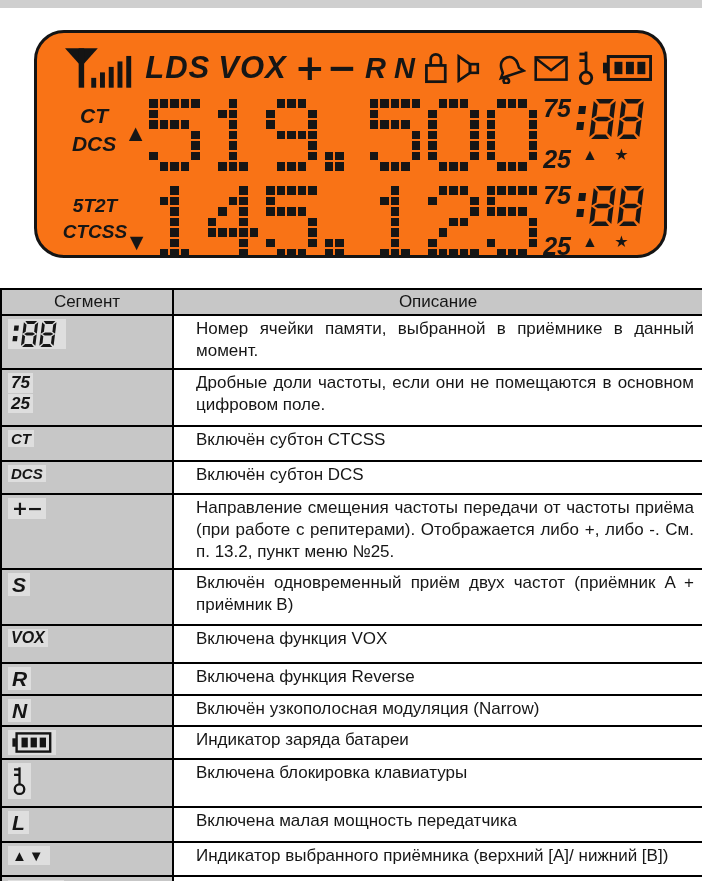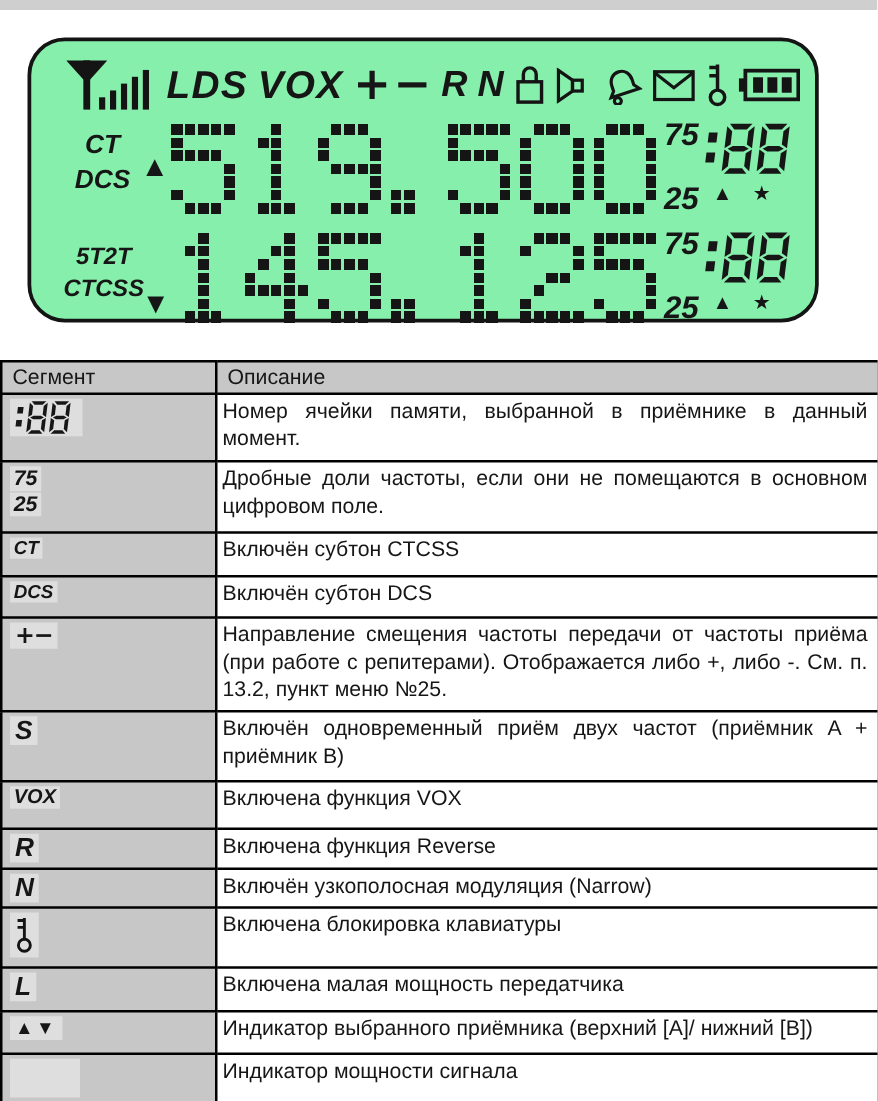--- a/index.html
+++ b/index.html
@@ -1,20 +1,20 @@
 <!DOCTYPE html>
 <html><head>
 <meta charset="utf-8">
 <style>
   html,body{margin:0;padding:0;background:#fff;}
   body{width:702px;height:881px;overflow:hidden;font-family:"Liberation Sans",sans-serif;color:#161616;position:relative;}
   .top-strip{height:8px;background:#cfcfcf;width:702px;}
 
   
-  .lcd{width:633px;height:228px;margin:22px 0 0 22px;border:3px solid #141414;border-radius:30px;background:#86efac;box-sizing:border-box;padding:10px 12px 6px 28px;}
+  .lcd{width:633px;height:228px;margin:22px 0 0 34px;border:3px solid #141414;border-radius:30px;background:#f97316;box-sizing:border-box;padding:10px 12px 6px 28px;}
   .lcd-icons{display:flex;align-items:center;gap:8px;height:50px;}
   .licon{display:inline-block;}
   .licon svg{width:100%;height:100%;display:block;}
   .li-signal{width:76px;height:44px;}
   .li-lock{width:27px;height:36px;}
   .li-speaker{width:31px;height:29px;}
   .li-bell{width:34px;height:32px;}
   .li-envelope{width:36px;height:27px;}
   .li-key{width:19px;height:40px;}
   .li-battery{width:52px;height:28px;}
@@ -43,23 +43,23 @@
   .memcol{display:flex;flex-direction:column;margin-left:3px;}
   .seg88{display:inline-block;}
   .seg88 svg{display:block;}
   .seg88-lg svg{width:78px;height:46px;}
   .seg88-sm svg{width:52px;height:30px;}
   .markers{font-size:16px;letter-spacing:6px;margin:3px 0 0 8px;white-space:nowrap;}
 
   
   table.seg-table{width:702px;border-collapse:collapse;table-layout:fixed;margin-top:30px;}
   .seg-table th,.seg-table td{border:2px solid #000;vertical-align:top;}
-  .seg-table th{background:#c7c7c7;font-weight:normal;font-size:17px;text-align:left;padding:2px 8px;height:20px;}
+  .seg-table th{background:#c7c7c7;font-weight:normal;font-size:17px;text-align:center;padding:2px 8px;height:20px;}
   td.seg-cell{background:#c7c7c7;padding:3px 6px;}
-  td.desc-cell{background:#fff;padding:2px 8px 2px 4px;}
+  td.desc-cell{background:#fff;padding:2px 8px 2px 22px;}
   .desc-text{font-size:17px;line-height:1.28;text-align:justify;}
   .gwrap{display:flex;flex-direction:column;align-items:flex-start;gap:1px;}
   .gbox{background:#dedede;display:inline-block;padding:0 3px;line-height:1.15;}
   .g-frac{font-style:italic;font-weight:bold;font-size:17px;}
   .g-small{font-style:italic;font-weight:bold;font-size:15px;}
   .g-plusminus{font-family:"DejaVu Sans",sans-serif;font-weight:bold;font-size:19px;letter-spacing:-1px;line-height:1;padding:1px 4px;}
   .g-letter{font-style:italic;font-weight:bold;font-size:21px;line-height:1;padding:1px 4px;}
   .g-vox{font-style:italic;font-weight:bold;font-size:16px;}
   .g-tri{font-size:15px;letter-spacing:2px;padding:1px 4px;}
   .gicon{background:#dedede;display:inline-block;padding:2px 4px;}
@@ -838,20 +838,38 @@
         <td class="seg-cell" style="height: 21px;">
           <div class="gwrap">
             <span class="gbox g-letter">N</span>
           </div>
         </td>
         <td class="desc-cell">
           <div class="desc-text">Включён узкополосная модуляция (Narrow)</div>
         </td>
       </tr>
       <tr>
+        <td class="seg-cell" style="height: 22px;">
+          <div class="gwrap">
+            <span class="gicon gi-battery">
+              <svg viewBox="0 0 56 30">
+                <rect x="0" y="9" width="5" height="12" fill="#141414"></rect>
+                <rect x="6" y="2" width="48" height="26" fill="none" stroke="#141414" stroke-width="3.4"></rect>
+                <rect x="13" y="8" width="9" height="14" fill="#141414"></rect>
+                <rect x="26" y="8" width="9" height="14" fill="#141414"></rect>
+                <rect x="39" y="8" width="9" height="14" fill="#141414"></rect>
+              </svg>
+            </span>
+          </div>
+        </td>
+        <td class="desc-cell">
+          <div class="desc-text">Индикатор заряда батареи</div>
+        </td>
+      </tr>
+      <tr>
         <td class="seg-cell" style="height: 40px;">
           <div class="gwrap">
             <span class="gicon gi-key">
               <svg viewBox="0 0 22 44">
                 <g stroke="#141414" stroke-width="3.4" fill="none">
                   <circle cx="11" cy="34" r="7"></circle>
                   <line x1="11" y1="2" x2="11" y2="27"></line>
                   <line x1="11" y1="5" x2="3" y2="5"></line>
                   <line x1="11" y1="13" x2="3" y2="13"></line>
                 </g>

